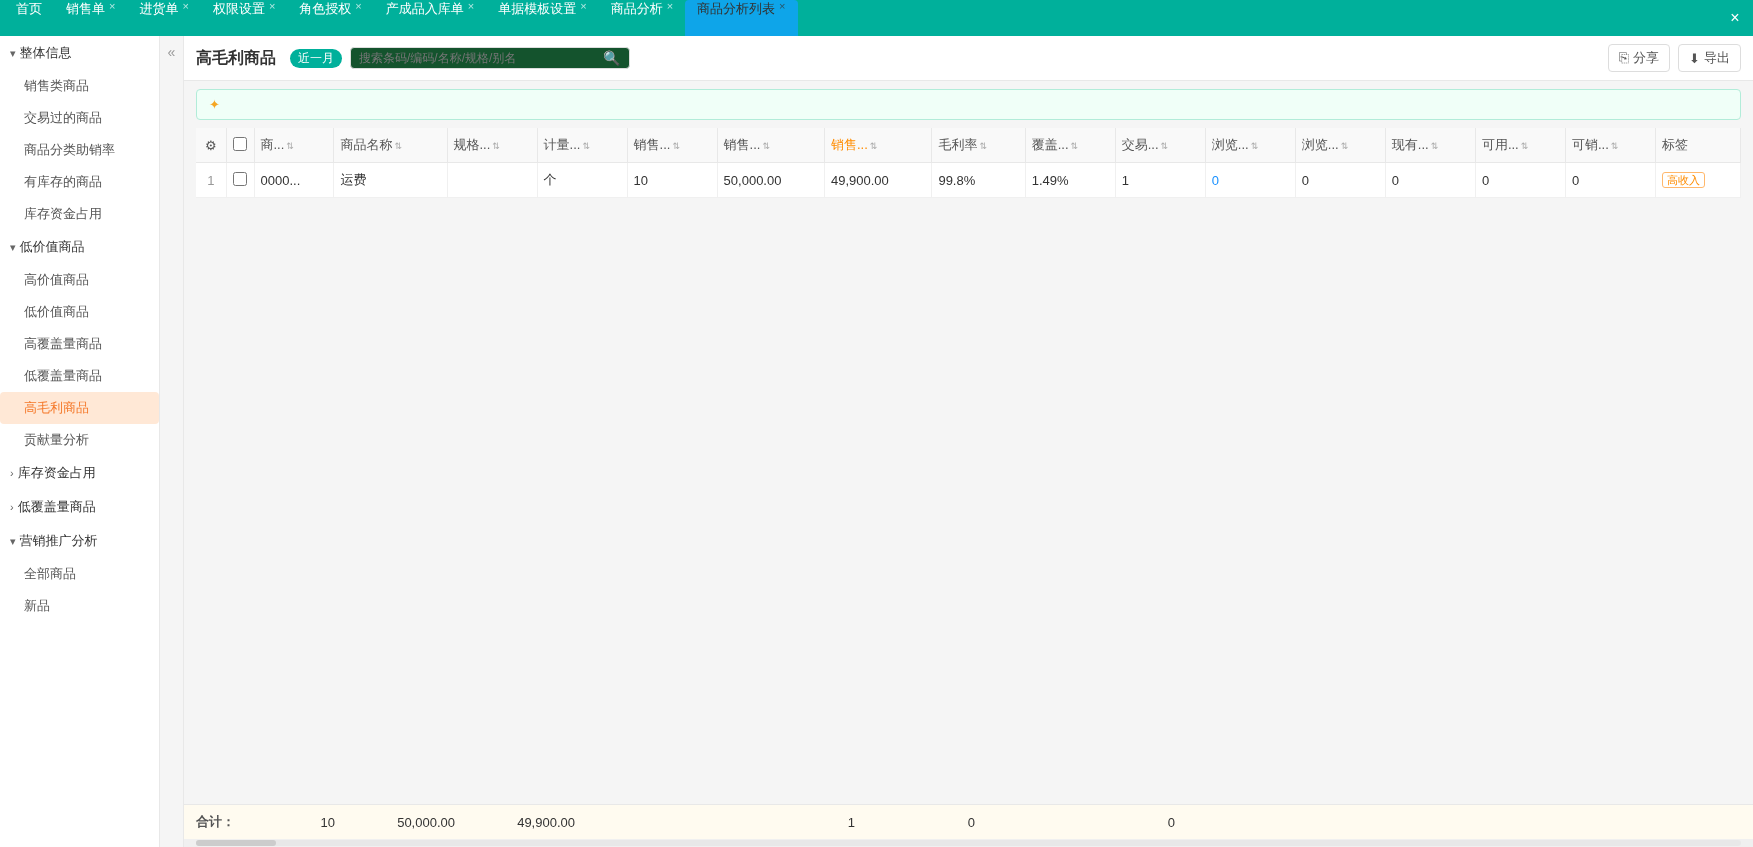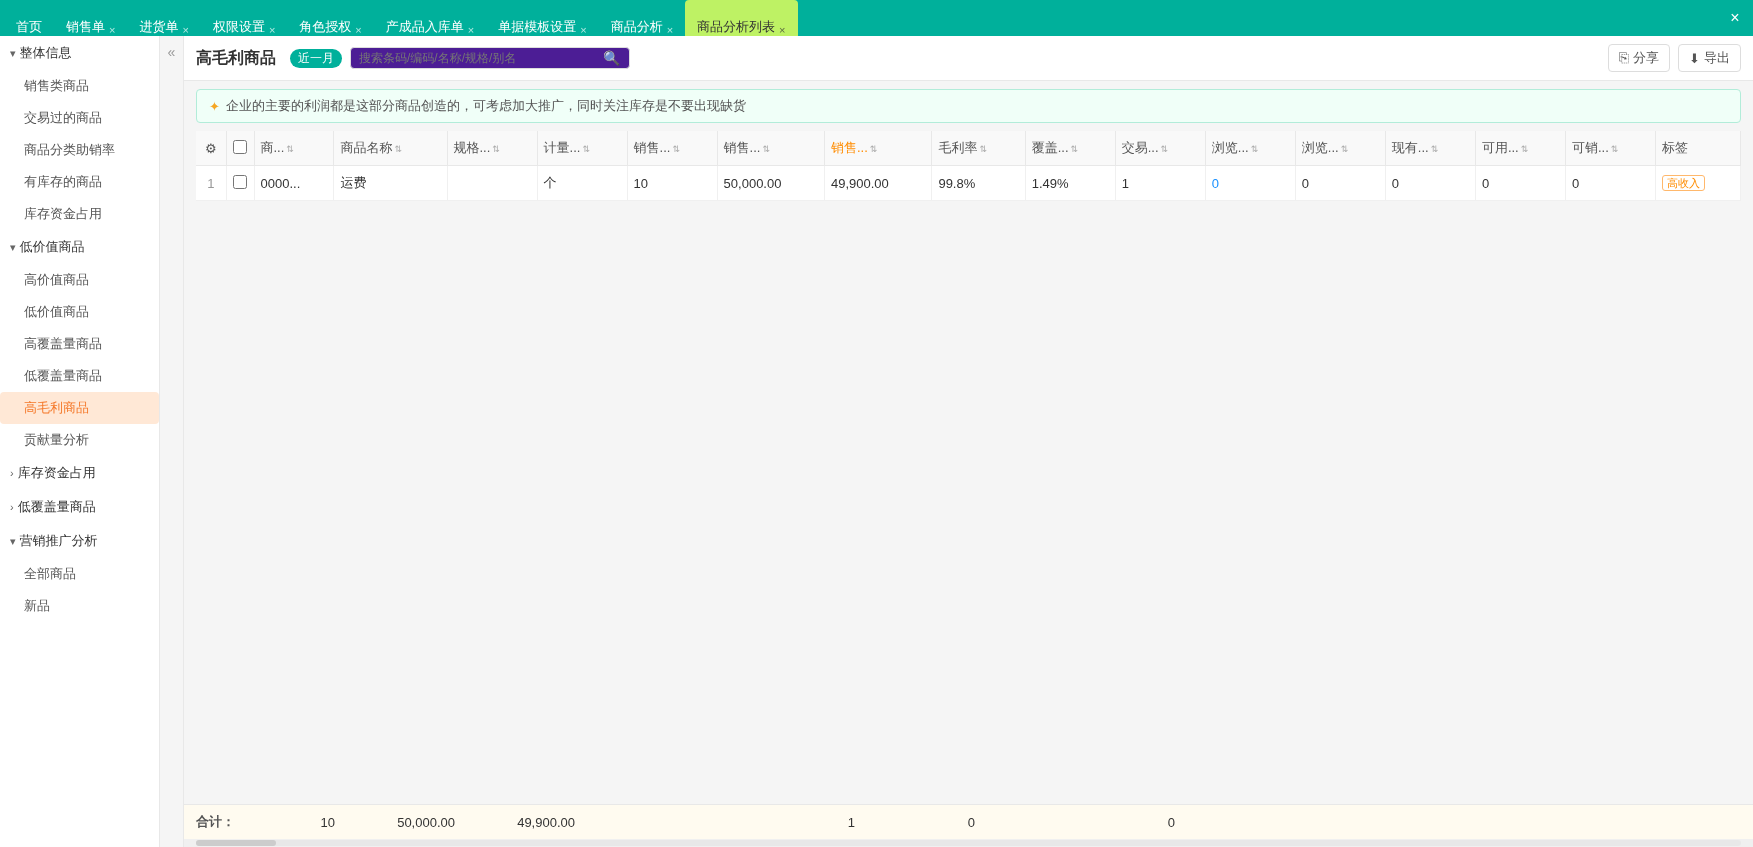--- a/index.html
+++ b/index.html
@@ -11,27 +11,27 @@
       align-items: center;
       background: #00b09b;
       height: 36px;
       padding: 0 4px;
       color: white;
     }
     .top-nav .nav-item {
       padding: 0 12px;
       height: 36px;
       display: flex;
-      align-items: flex-end;
+      align-items: flex-start;
       cursor: pointer;
       white-space: nowrap;
       font-size: 13px;
       color: white;
     }
-    .top-nav .nav-item.active { background: #bef264; color: #333; border-radius: 4px 4px 0 0; }
+    .top-nav .nav-item.active { background: #0ea5e9; color: #333; border-radius: 4px 4px 0 0; }
     .top-nav .nav-item .close-btn {
       margin-left: 4px;
       font-size: 11px;
       opacity: 0.7;
     }
     .nav-spacer { flex: 1; }
     .nav-close-btn {
       width: 28px;
       height: 28px;
       display: flex;
@@ -115,21 +115,21 @@
       cursor: pointer;
     }
     .search-box {
       display: flex;
       align-items: center;
       border: 1px solid #ddd;
       border-radius: 4px;
       padding: 2px 8px;
       flex: 1;
       max-width: 280px;
-      background: #4c1d95;
+      background: #14532d;
     }
     .search-box input {
       border: none;
       outline: none;
       font-size: 12px;
       color: #999;
       width: 100%;
       background: transparent;
     }
     .search-icon {
@@ -410,21 +410,20 @@
         <span>分享</span>
       </div>
       <div class="action-btn">
         <span>⬇</span>
         <span>导出</span>
       </div>
     </div>
 
     <div class="info-banner">
       <span class="info-icon">✦</span>
-      <span>企业的主要的利润都是这部分商品创造的，可考虑加大推广，同时关注库存是不要出现缺货</span>
     </div>
 
     <div class="table-container">
       <table>
         <thead>
           <tr>
             <th style="width:30px; text-align:center;">⚙</th>
             <th style="width:28px;">
               <input type="checkbox" class="cb" style="">
             </th>

